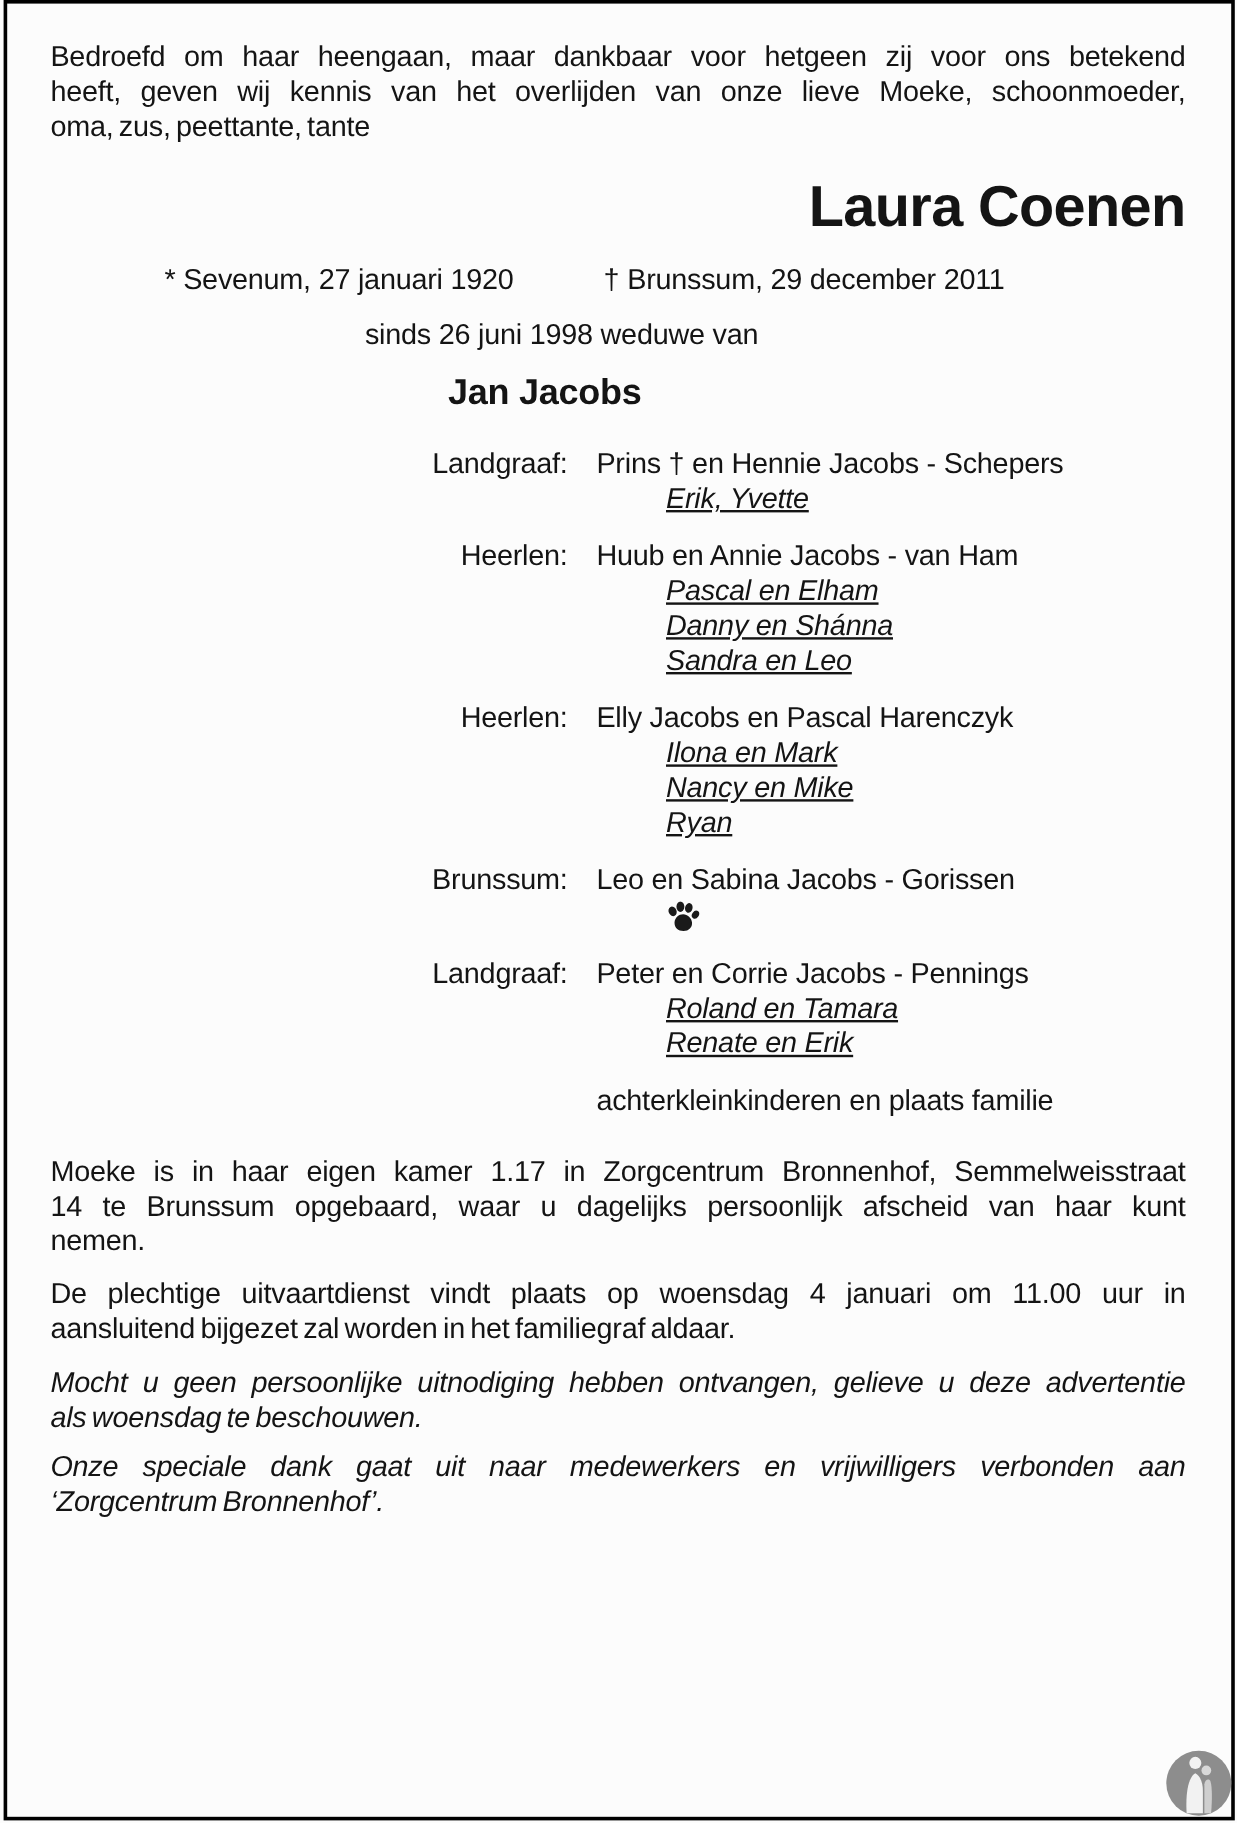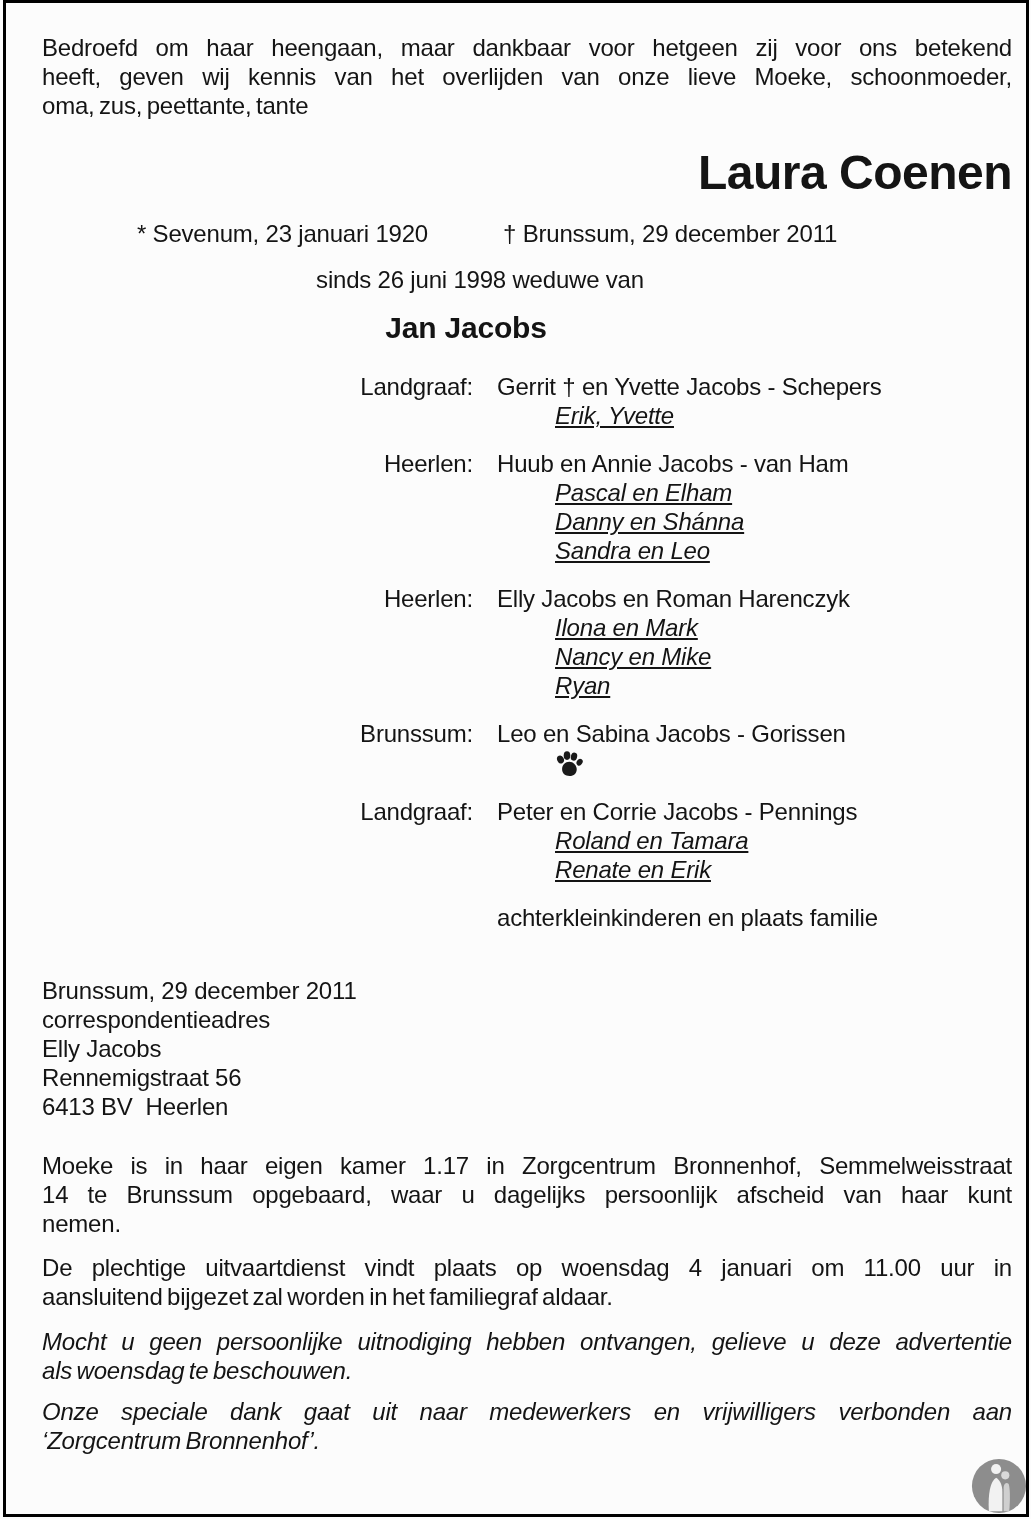--- a/index.html
+++ b/index.html
@@ -3,21 +3,21 @@
 <meta charset="utf-8">
 <style>
   html,body{margin:0;padding:0;}
   body{
     width:1031px;height:1519px;position:relative;overflow:hidden;
     background:#fcfcfc;color:#141414;
     font-family:"Liberation Sans",sans-serif;
     font-size:24px;line-height:29px;letter-spacing:-0.2px;
   }
   .frame{position:absolute;left:3px;top:0;right:2px;bottom:2px;border:3px solid #000;pointer-events:none;}
-  .content{position:relative;padding:33px 19px 0 42px;}
+  .content{position:relative;padding:33px 43px 0 42px;}
 
   .para{word-spacing:-2px;}
   .jline{text-align:justify;text-align-last:justify;}
   .jline.jlast{text-align-last:left;}
 
   .name-title{font-size:48px;line-height:56px;font-weight:bold;text-align:right;margin:25px 0 0;letter-spacing:-0.5px;}
   .dates-row{margin-top:18px;display:flex;padding-left:95px;column-gap:75px;}
   .widow-line{margin-top:17px;text-align:center;padding-right:94px;}
   .spouse-name{margin-top:16px;text-align:center;padding-right:122px;font-weight:bold;font-size:30px;line-height:36px;}
 
@@ -48,50 +48,50 @@
 
   <div class="para">
       <div class="jline">Bedroefd om haar heengaan, maar dankbaar voor hetgeen zij voor ons betekend</div>
       <div class="jline">heeft, geven wij kennis van het overlijden van onze lieve Moeke, schoonmoeder,</div>
       <div class="jline jlast">oma, zus, peettante, tante</div>
     </div>
 
   <h1 class="name-title">Laura Coenen</h1>
 
   <div class="dates-row">
-    <span>* Sevenum, 23 januari 1920</span>
+    <span>* Sevenum, 27 januari 1920</span>
     <span>† Brunssum, 29 december 2011</span>
   </div>
 
   <div class="widow-line">sinds 26 juni 1998 weduwe van</div>
 
   <div class="spouse-name">Jan Jacobs</div>
 
   <div class="family">
     <div>
         <div class="fam-row">
           <div class="fam-place">Landgraaf:</div>
           <div class="fam-right">
-            <div class="fam-main">Gerrit † en Yvette Jacobs - Schepers</div>
+            <div class="fam-main">Prins † en Hennie Jacobs - Schepers</div>
             <div class="fam-child">Erik, Yvette</div>
           </div>
         </div>
         <div class="fam-row">
           <div class="fam-place">Heerlen:</div>
           <div class="fam-right">
             <div class="fam-main">Huub en Annie Jacobs - van Ham</div>
             <div class="fam-child">Pascal en Elham</div>
             <div class="fam-child">Danny en Shánna</div>
             <div class="fam-child">Sandra en Leo</div>
           </div>
         </div>
         <div class="fam-row">
           <div class="fam-place">Heerlen:</div>
           <div class="fam-right">
-            <div class="fam-main">Elly Jacobs en Roman Harenczyk</div>
+            <div class="fam-main">Elly Jacobs en Pascal Harenczyk</div>
             <div class="fam-child">Ilona en Mark</div>
             <div class="fam-child">Nancy en Mike</div>
             <div class="fam-child">Ryan</div>
           </div>
         </div>
         <div class="fam-row">
           <div class="fam-place">Brunssum:</div>
           <div class="fam-right">
             <div class="fam-main">Leo en Sabina Jacobs - Gorissen</div>
   <svg class="paw" width="28" height="27" viewBox="0 0 28 27" fill="#1a1a1a">
@@ -113,27 +113,20 @@
         </div>
       </div>
     <div class="fam-row">
       <div class="fam-place"></div>
       <div class="fam-right">
         <div class="fam-main">achterkleinkinderen en plaats familie</div>
       </div>
     </div>
   </div>
 
-  <div class="address">
-      <div class="jline">Brunssum, 29 december 2011</div>
-      <div class="jline">correspondentieadres</div>
-      <div class="jline">Elly Jacobs</div>
-      <div class="jline">Rennemigstraat 56</div>
-      <div class="jline jlast">6413 BV  Heerlen</div>
-    </div>
 
   <div class="para mt30">
       <div class="jline">Moeke is in haar eigen kamer 1.17 in Zorgcentrum Bronnenhof, Semmelweisstraat</div>
       <div class="jline">14 te Brunssum opgebaard, waar u dagelijks persoonlijk afscheid van haar kunt</div>
       <div class="jline jlast">nemen.</div>
     </div>
 
   <div class="para mt15">
       <div class="jline">De plechtige uitvaartdienst vindt plaats op woensdag 4 januari om 11.00 uur in</div>
       <div class="jline jlast">aansluitend bijgezet zal worden in het familiegraf aldaar.</div>

